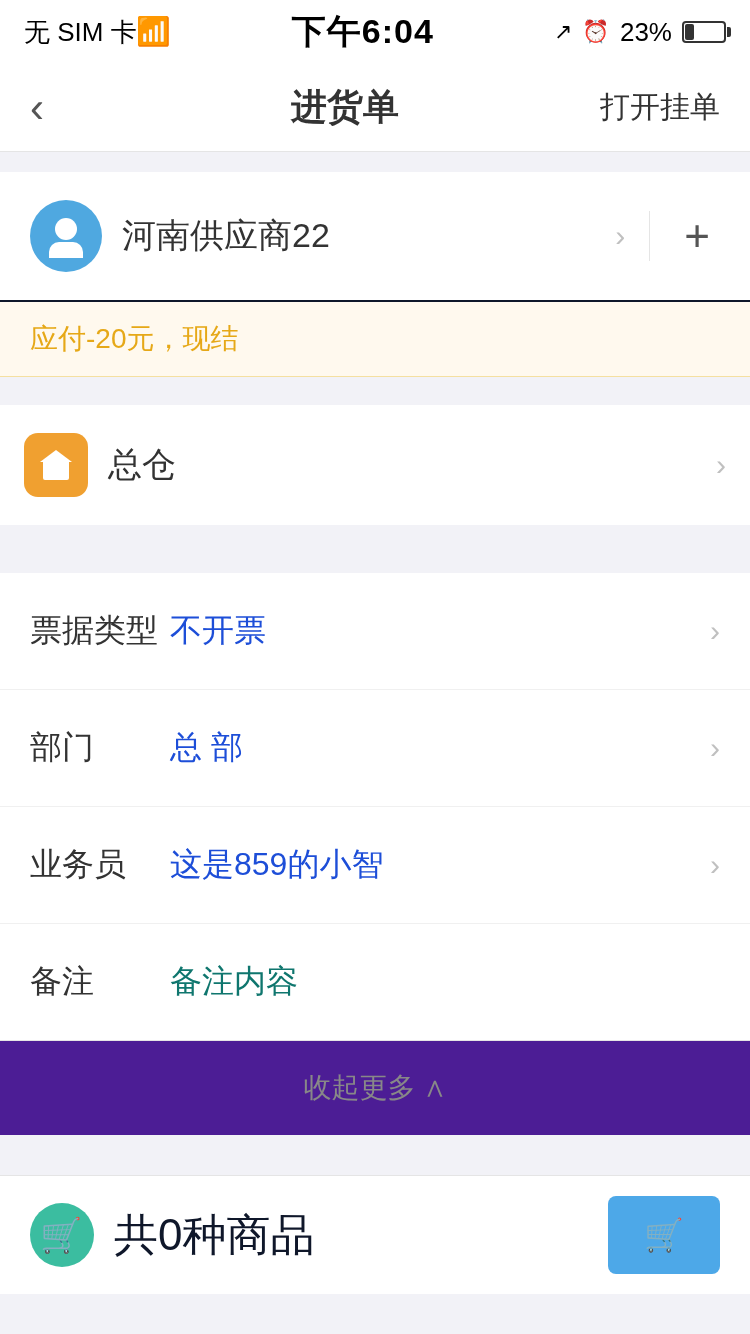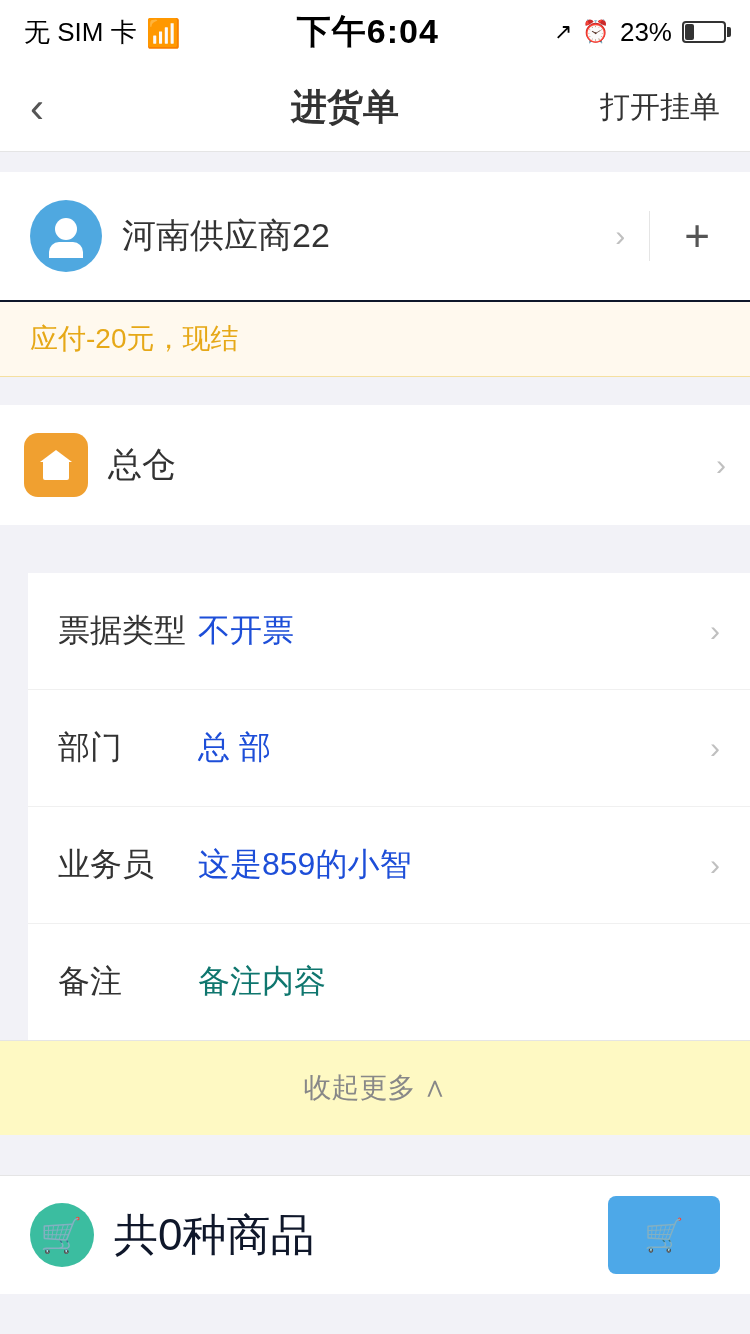--- a/index.html
+++ b/index.html
@@ -19,22 +19,21 @@
       background: #fff;
       display: flex;
       align-items: center;
       justify-content: space-between;
       padding: 0 24px;
       font-size: 26px;
       font-weight: 500;
     }
     .status-left {
       display: flex;
-      align-items: flex-end;
-      gap: 10px;
+      align-items: flex-start;
       font-size: 26px;
     }
     .status-center {
       font-size: 34px;
       font-weight: 600;
       letter-spacing: 1px;
     }
     .status-right {
       display: flex;
       align-items: center;
@@ -221,21 +220,20 @@
     .warehouse-name {
       flex: 1;
       font-size: 34px;
       color: #333;
     }
 
     
     .form-section {
       background: #fff;
       margin-top: 20px;
-      margin-left: 28px;
     }
     .form-row {
       display: flex;
       align-items: center;
       padding: 36px 30px;
       border-bottom: 1px solid #f0f0f0;
       background: #fff;
     }
     .form-row:last-child {
       border-bottom: none;
@@ -250,21 +248,21 @@
       flex: 1;
       font-size: 32px;
       color: #1d4ed8;
     }
     .form-value.placeholder {
       color: #0f766e;
     }
 
     
     .collapse-row {
-      background: #fef9c3;
+      background: #4c1d95;
       text-align: center;
       padding: 28px 14px;
       font-size: 28px;
       color: #888;
       border-top: 1px solid #e5e5e5;
     }
 
     
     .bottom-bar {
       background: #fff;

